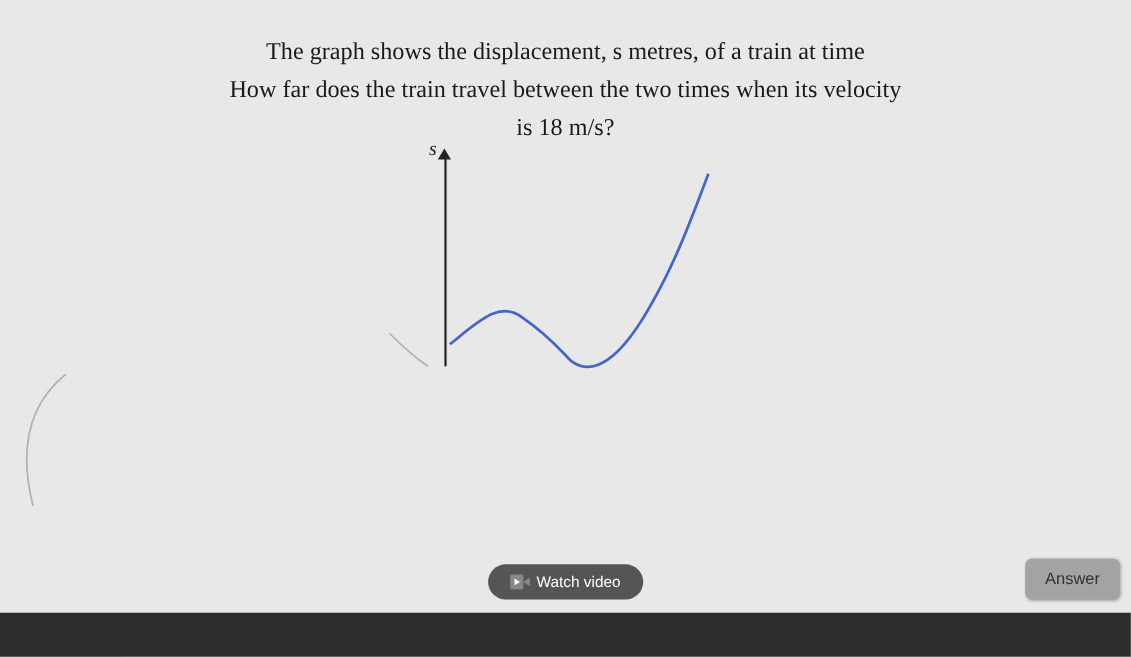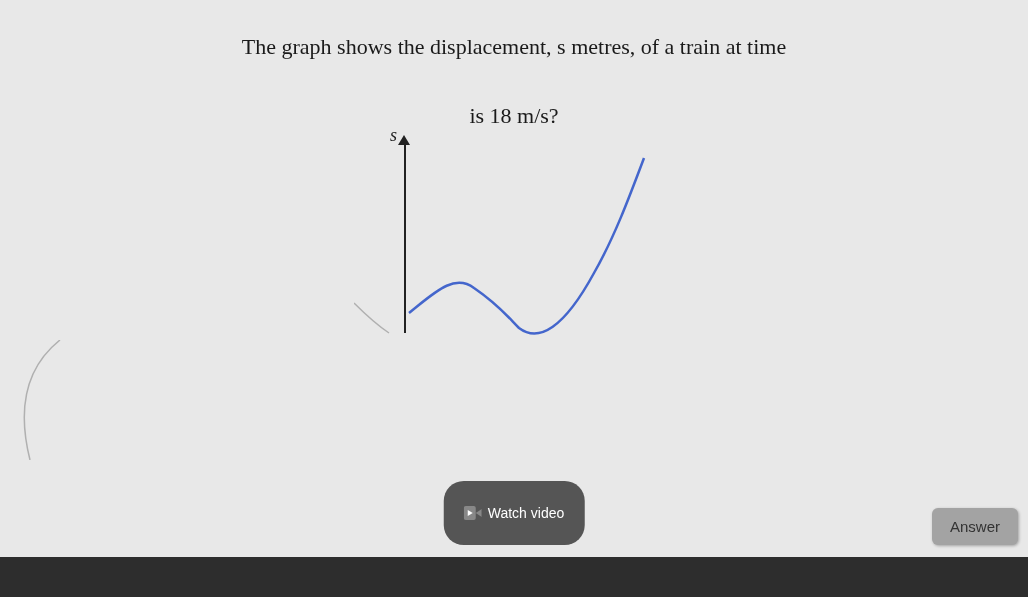--- a/index.html
+++ b/index.html
@@ -90,21 +90,21 @@
     
     .watch-video-btn {
       position: absolute;
       bottom: 52px;
       left: 50%;
       transform: translateX(-50%);
       background: #555;
       color: white;
       border: none;
       border-radius: 20px;
-      padding: 24px 20px;
+      padding: 8px 20px;
       font-size: 14px;
       cursor: pointer;
       display: flex;
       align-items: center;
       gap: 6px;
       font-family: Arial, sans-serif;
     }
 
     
     .answer-btn {
@@ -156,21 +156,21 @@
 </head>
 <body>
 
 <div class="main-content">
 
   <div class="top-text">
     <span>The graph shows the displacement, s metres, of a train at time</span><br>
   </div>
 
   <div class="question-text">
-    <br>
+    <span>How far does the train travel between the two times when its velocity</span><br>
     <span>is 18 m/s?</span><br>
   </div>
 
   <div class="graph-area">
     <div class="graph-container">
 
       <div class="y-axis"></div>
       <div class="y-axis-arrow"></div>
       <div class="y-label"><em>s</em></div>
 

